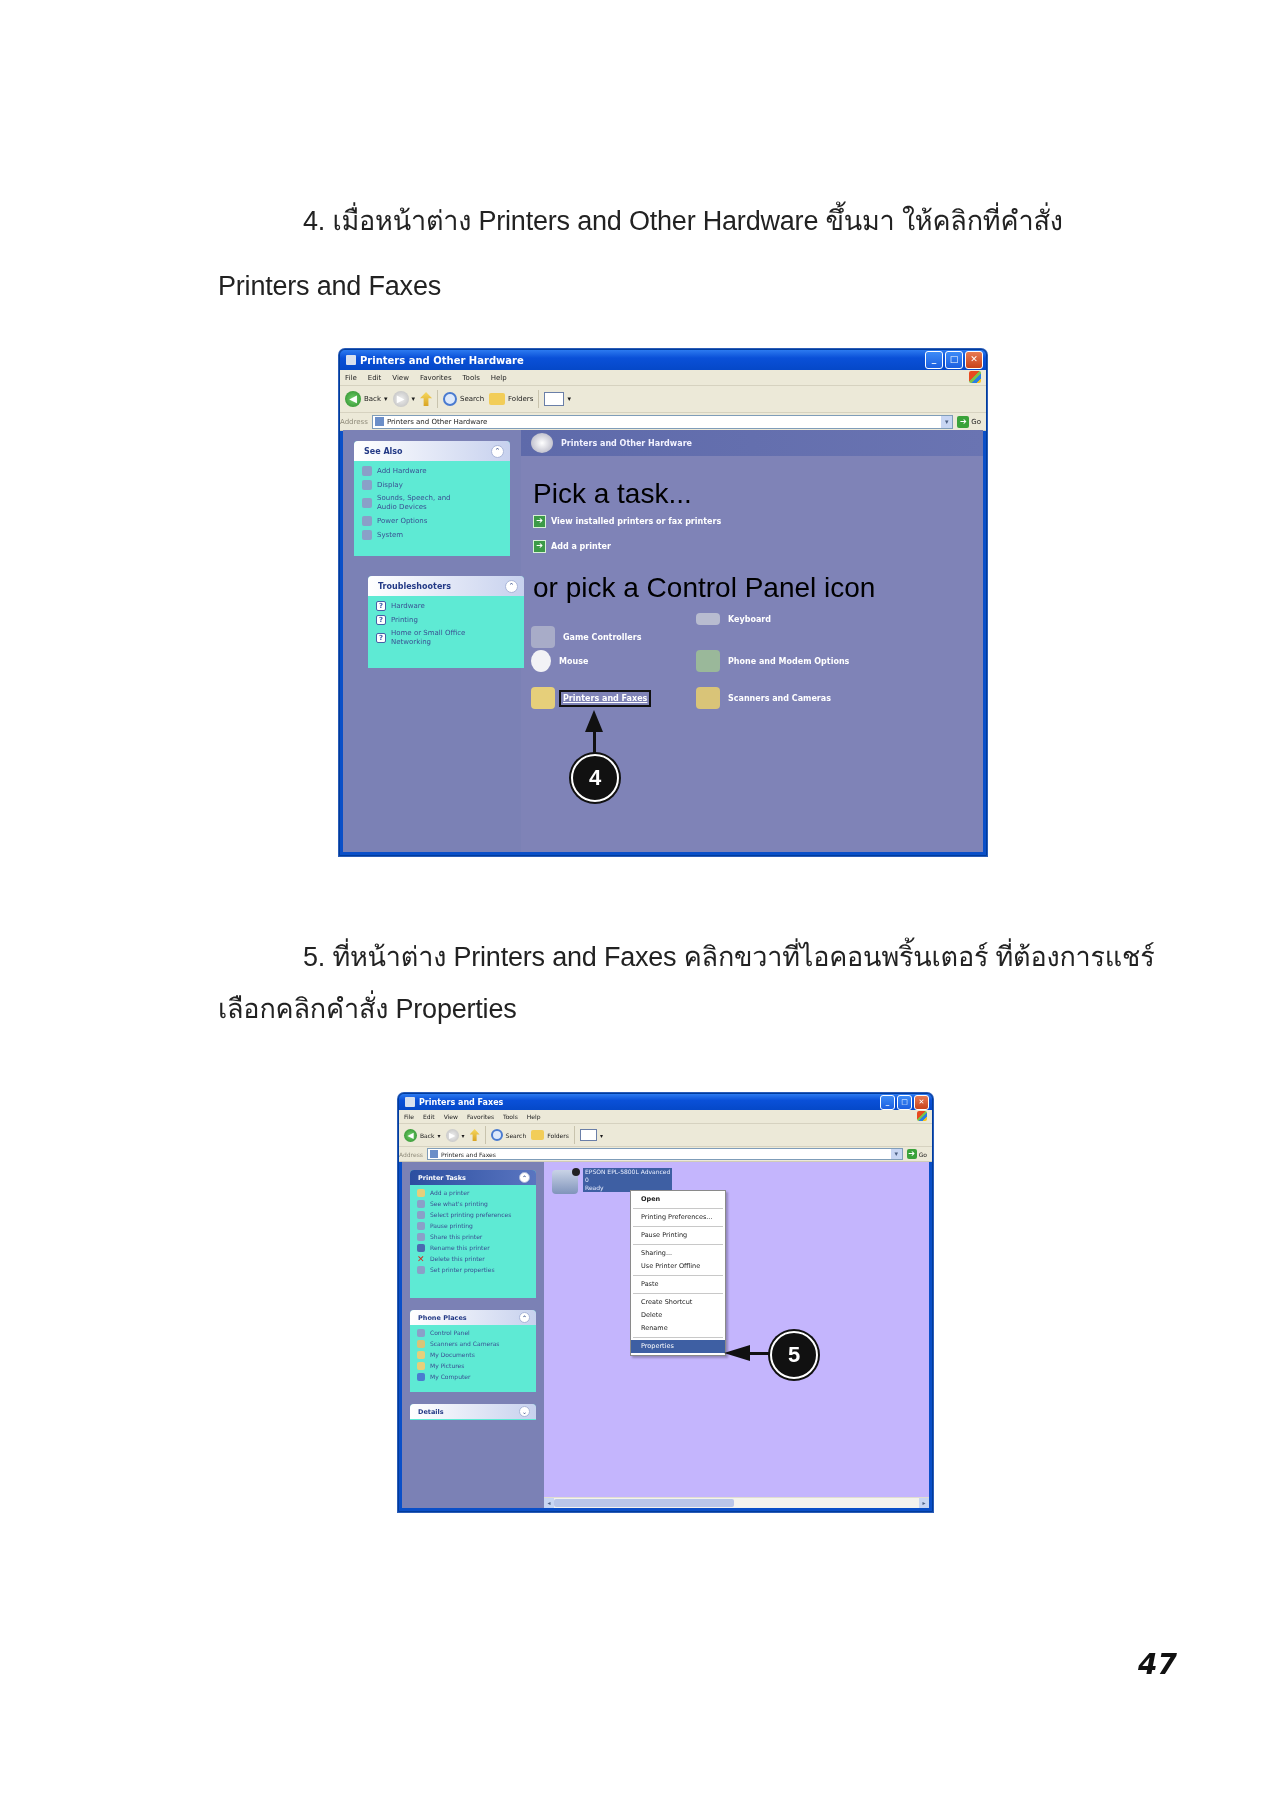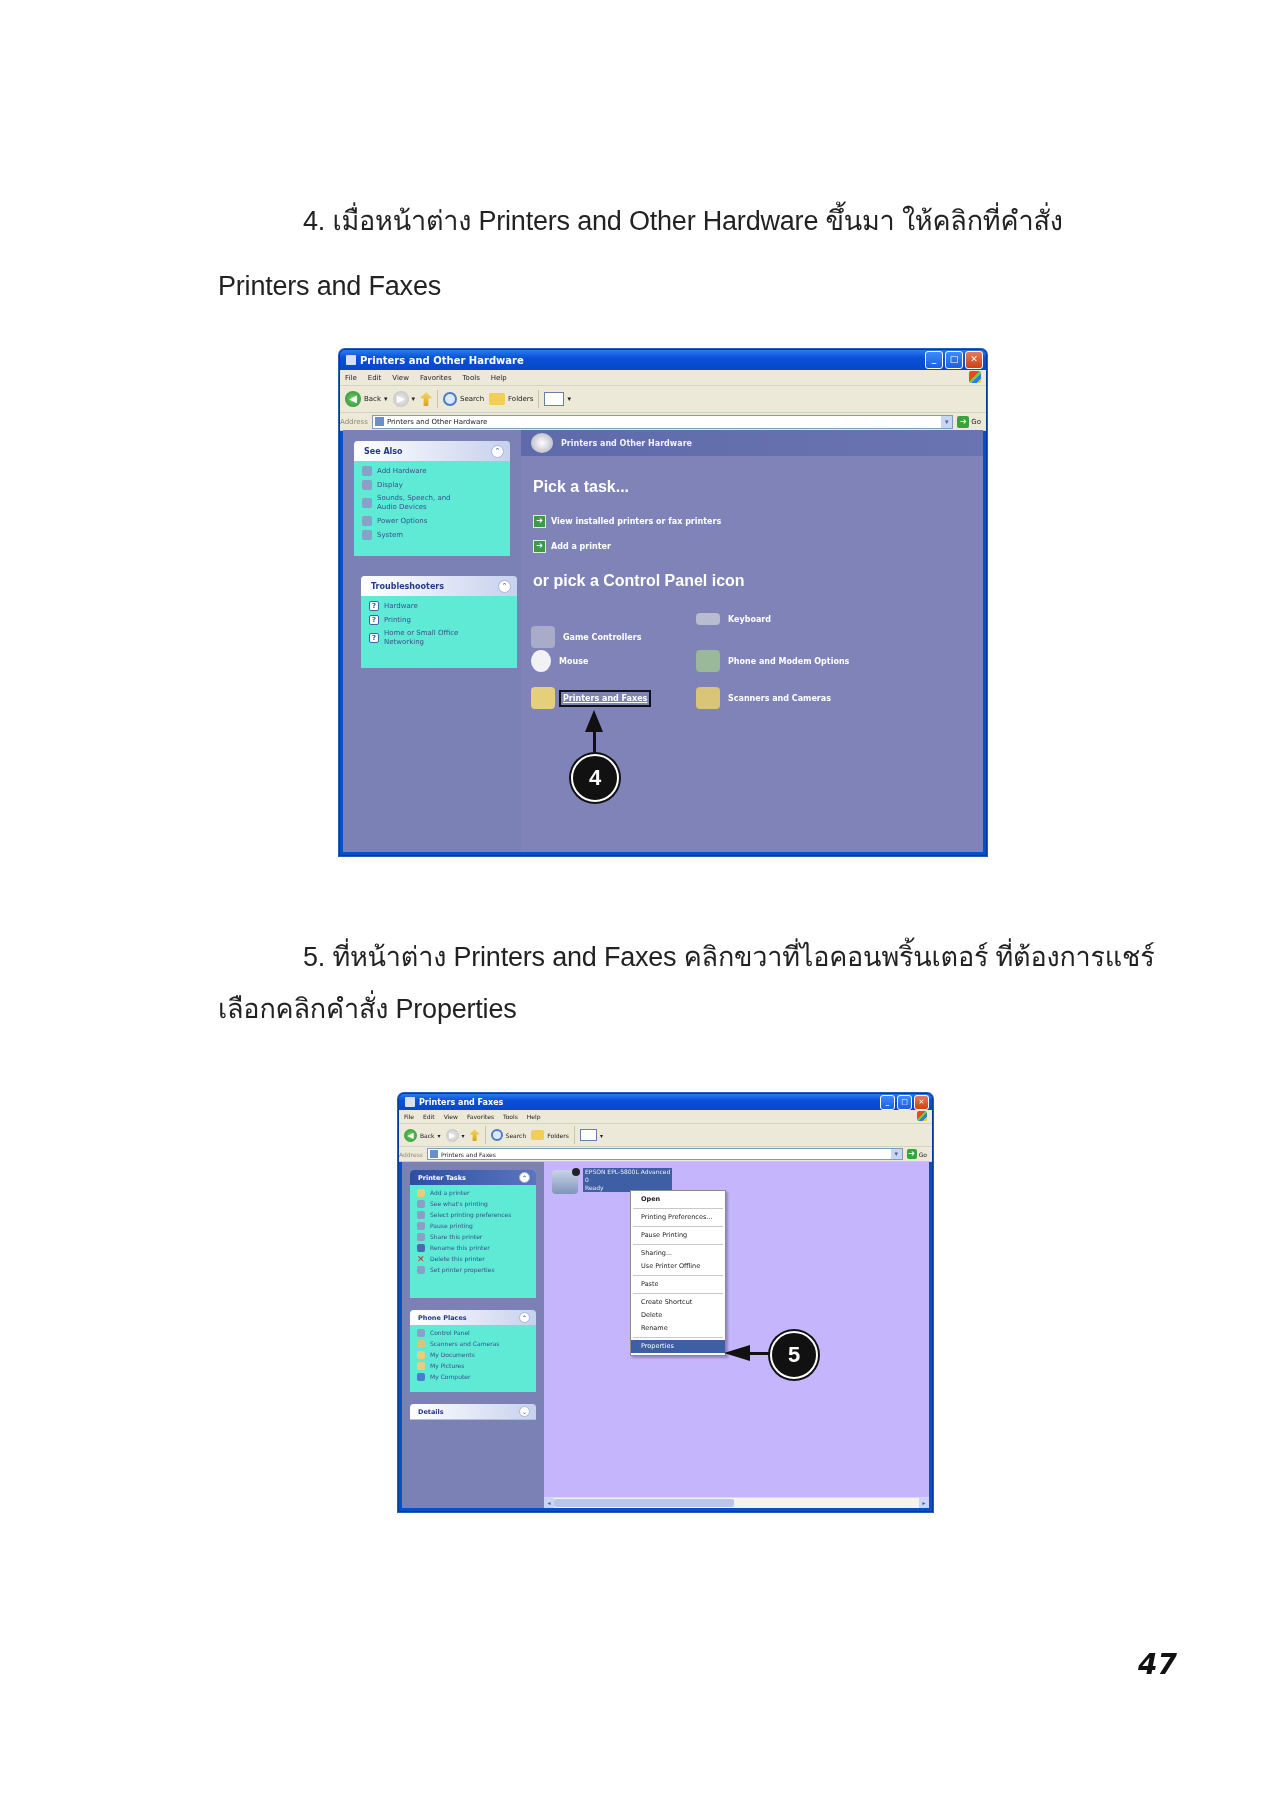--- a/index.html
+++ b/index.html
@@ -41,21 +41,21 @@
   .chev{position:absolute;right:6px;top:4px;width:11px;height:11px;border-radius:50%;background:#fff;border:1px solid #a8b5d8;font-size:7px;line-height:11px;text-align:center;color:#405790;}
   .taskbox-body{padding:5px 8px;}
   .tlink{display:flex;align-items:center;gap:5px;font-size:7px;color:#3a4f92;margin-bottom:4px;line-height:9px;}
   .tlink .ic{width:10px;height:10px;flex:none;background:#8aa0c8;border-radius:2px;}
   .tlink .ic.q{background:#fff;border:1px solid #4660a6;box-sizing:border-box;font-size:7px;line-height:8px;text-align:center;color:#3b5aa8;font-weight:bold;}
   .tlink .ic.x{background:none;color:#d42a1e;font-size:11px;line-height:10px;font-weight:bold;}
 
   .mainpane{position:absolute;top:0;right:0;bottom:0;}
   .cat-header{height:26px;background:linear-gradient(90deg,#5e6aaa,#6a74b2);display:flex;align-items:center;padding-left:10px;gap:8px;font-size:8px;font-weight:bold;color:#f2f2ff;}
   .cat-ic{width:22px;height:20px;border-radius:50%;background:radial-gradient(#fff,#aab);}
-  .bigtitle{position:absolute;font-size:16px;font-weight:bold;color:#ffffff;font-family:"Liberation Sans",sans-serif;}
+  .bigtitle{position:absolute;font-size:28px;font-weight:normal;color:#000000;font-family:"Liberation Sans",sans-serif;}
   .tasklink{position:absolute;display:flex;align-items:center;gap:5px;font-size:8px;font-weight:bold;color:#fff;}
   .greenarrow{width:11px;height:11px;background:#3c9a48;border:1px solid #d8f0d8;color:#fff;font-size:8px;line-height:10px;text-align:center;}
   .cpicon{position:absolute;display:flex;align-items:center;gap:8px;font-size:8px;font-weight:bold;color:#fff;}
   .cpicon .ic{width:24px;height:22px;border-radius:4px;}
   .hl-box{outline:2px solid #111;outline-offset:2px;text-decoration:underline;}
   .callout{position:absolute;width:44px;height:44px;border-radius:50%;background:#111;border:2px solid #fff;box-shadow:0 0 0 2px #111;color:#fff;font-size:22px;font-weight:bold;text-align:center;line-height:44px;font-family:"Liberation Sans",sans-serif;}
   .arrow-v{position:absolute;width:3px;background:#111;}
   .arrowhead-up{position:absolute;width:0;height:0;border-left:9px solid transparent;border-right:9px solid transparent;border-bottom:22px solid #111;}
   .arrow-h{position:absolute;height:3px;background:#111;}
   .arrowhead-left{position:absolute;width:0;height:0;border-top:8px solid transparent;border-bottom:8px solid transparent;border-right:26px solid #111;}
@@ -163,21 +163,21 @@
           <div class="tlink">
               <span class="ic"></span>
               <span>Power Options</span>
             </div>
           <div class="tlink">
               <span class="ic"></span>
               <span>System</span>
             </div>
         </div>
       </div>
-      <div class="taskbox" style="left:18px;top:146px;width:156px;height:92px;">
+      <div class="taskbox" style="left:25px;top:146px;width:156px;height:92px;">
         <div class="taskbox-head">
             <span>Troubleshooters</span>
             <span class="chev">⌃</span>
           </div>
         <div class="taskbox-body">
           <div class="tlink">
               <span class="ic q">?</span>
               <span>Hardware</span>
             </div>
           <div class="tlink">

